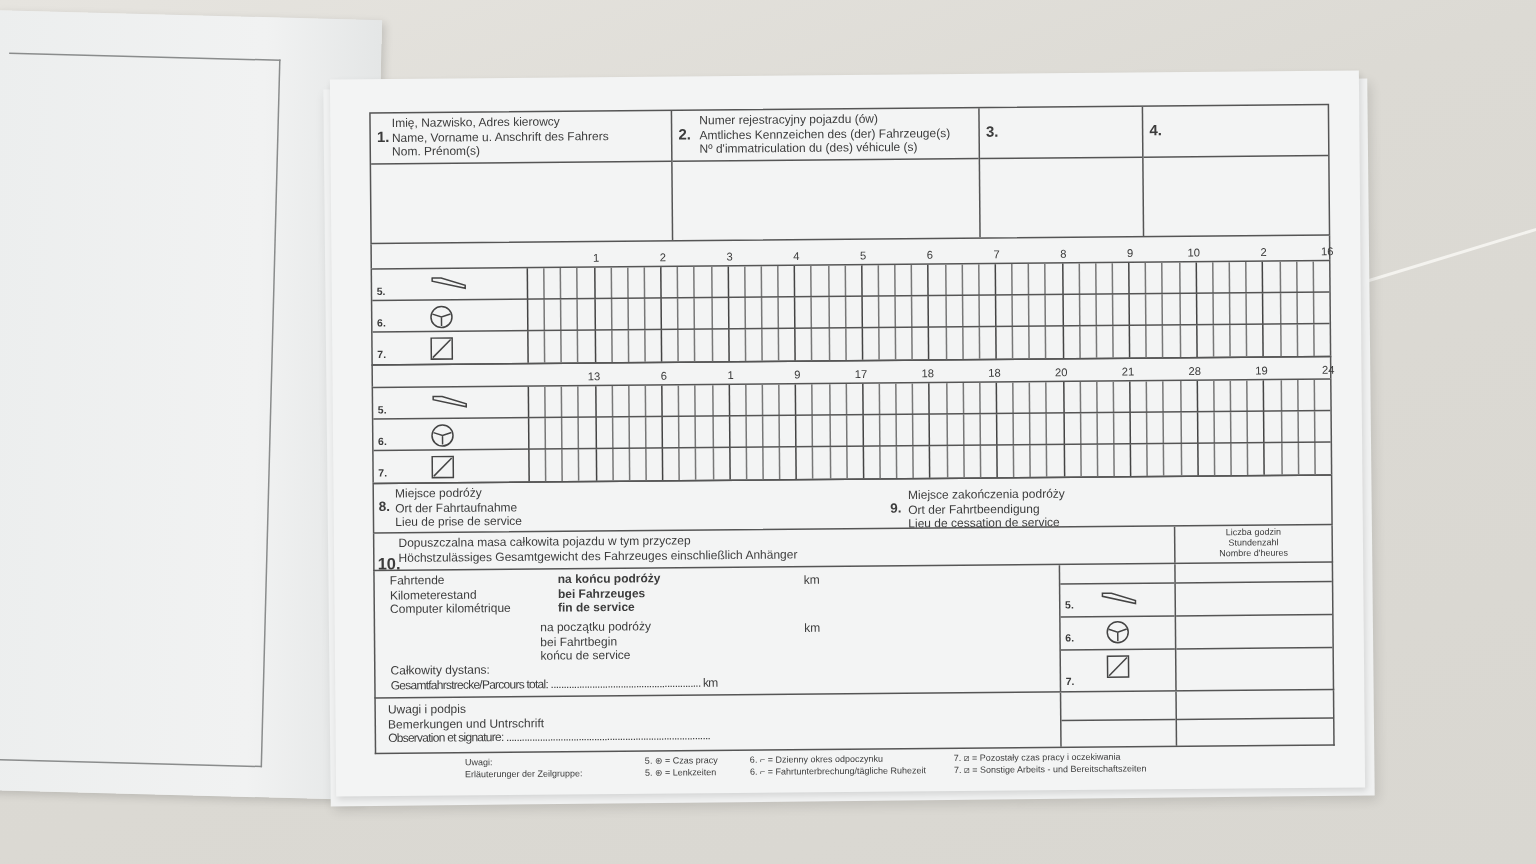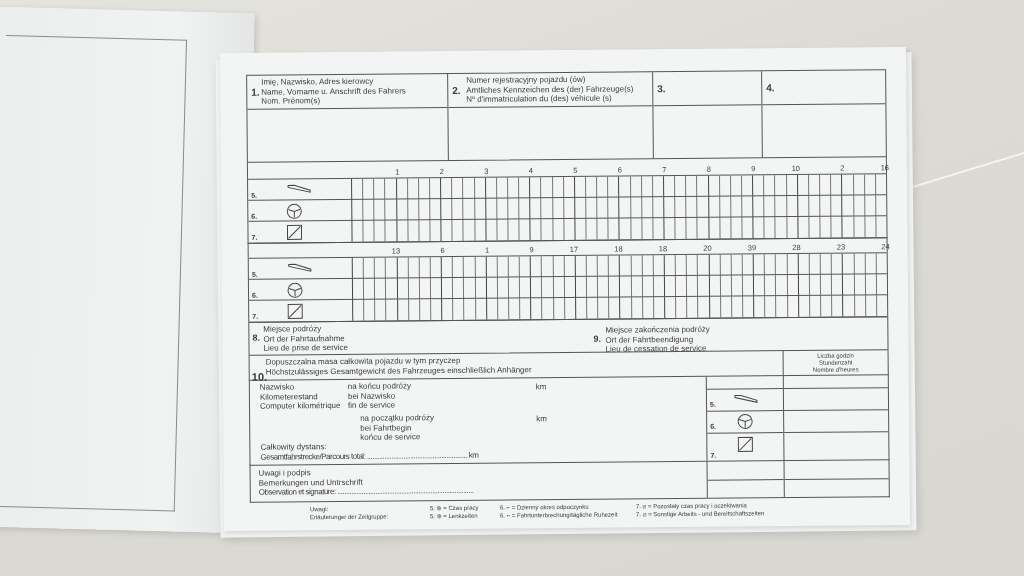--- a/index.html
+++ b/index.html
@@ -368,23 +368,23 @@
     <div class="grid-block" id="grid-bottom">
       <div class="hour-labels">
         <span>13</span>
           <span>6</span>
           <span>1</span>
           <span>9</span>
           <span>17</span>
           <span>18</span>
           <span>18</span>
           <span>20</span>
-          <span>39</span>
+          <span>21</span>
           <span>28</span>
-          <span>23</span>
+          <span>19</span>
           <span>24</span>
       </div>
     <div class="grid-row" style="top: 0px;">
           <div class="label">
             <span class="rownum">5.</span>
             <span class="ico"><svg width="26" height="12">
                 <path d="M2 3 L8 3 L24 8 L24 10 L2 5 Z" fill="none" stroke="#444" stroke-width="1"></path>
               </svg></span>
           </div>
           <div class="cells">
@@ -654,27 +654,27 @@
       <div class="center small" style="width:104px;border-left:1px solid #555;padding-top:2px;">
         <div>Liczba godzin</div>
         <div>Stundenzahl</div>
         <div>Nombre d'heures</div>
       </div>
     </div>
 
     <div class="row" style="height:84px;">
       <div style="flex:1;position:relative;">
         <div style="position:absolute;left:10px;top:2px;">
-          <div>Nazwisko</div>
+          <div>Fahrtende</div>
           <div>Kilometerestand</div>
           <div>Computer kilométrique</div>
         </div>
-        <div style="position:absolute;left:98px;top:2px;">
+        <div style="position:absolute;left:122px;top:2px;font-weight:bold;">
           <div>na końcu podróży</div>
-          <div>bei Nazwisko</div>
+          <div>bei Fahrzeuges</div>
           <div>fin de service</div>
         </div>
         <div style="position:absolute;left:286px;top:4px;">km</div>
         <div style="position:absolute;left:110px;top:34px;">
           <div>na początku podróży</div>
           <div>bei Fahrtbegin</div>
           <div>końcu de service</div>
         </div>
         <div style="position:absolute;left:286px;top:36px;">km</div>
         <div style="position:absolute;left:10px;top:62px;">

